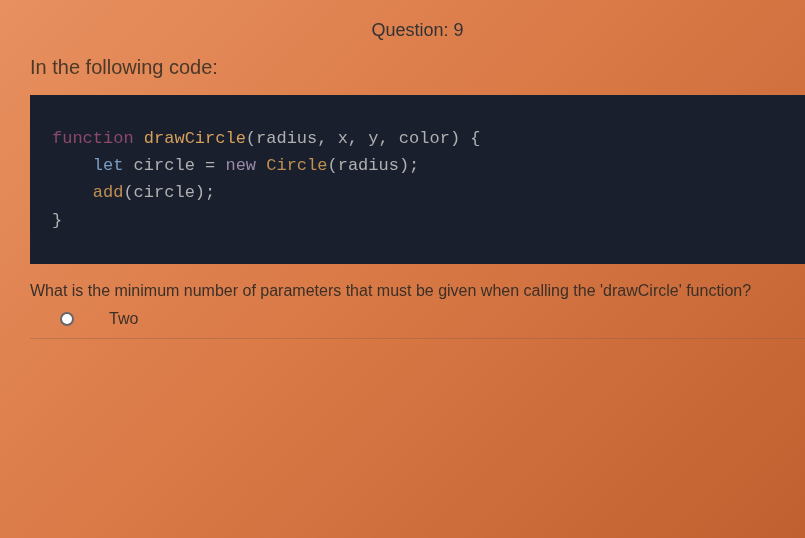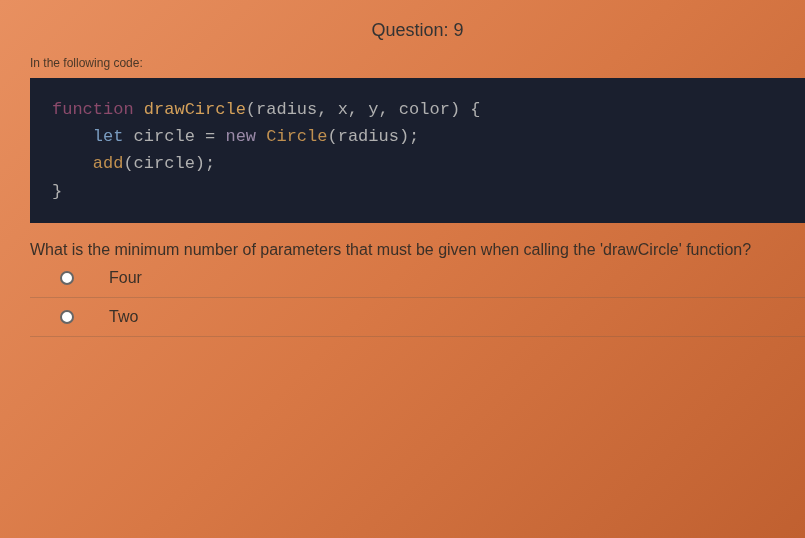--- a/index.html
+++ b/index.html
@@ -12,27 +12,27 @@
       overflow: hidden;
     }
     .question-header {
       text-align: center;
       font-size: 18px;
       color: #333;
       margin-bottom: 15px;
       font-weight: normal;
     }
     .intro-text {
-      font-size: 12px;
+      font-size: 20px;
       color: #4a3828;
-      margin-bottom: 8px;
+      margin-bottom: 16px;
     }
     .code-block {
       background: #1a1f2e;
-      padding: 18px 22px;
+      padding: 30px 22px;
       margin-bottom: 18px;
       font-family: 'Courier New', monospace;
       font-size: 17px;
       line-height: 1.6;
       color: #c0c0c0;
     }
     .code-line { white-space: pre; }
     .kw-function { color: #8b4a6b; }
     .fn-name { color: #d4a05a; }
     .kw-let { color: #7a9cc0; }
@@ -81,19 +81,15 @@
   <div class="code-line"><span class="kw-let">    let</span><span class="var-name"> circle</span><span class="brace"> = </span><span class="kw-new">new</span><span class="class-name"> Circle</span><span class="brace">(radius);</span></div>
   <div class="code-line"><span class="method">    add</span><span class="brace">(circle);</span></div>
   <div class="code-line"><span class="brace">}</span></div>
 </div>
 
 <div class="question-text">What is the minimum number of parameters that must be given when calling the 'drawCircle' function?</div>
 
 <div class="options">
   <div class="option-row">
     <div class="radio"></div>
-    <div class="option-label">Four</div>
-  </div>
-  <div class="option-row">
-    <div class="radio"></div>
     <div class="option-label">Two</div>
   </div>
 </div>
 
 </body></html>

